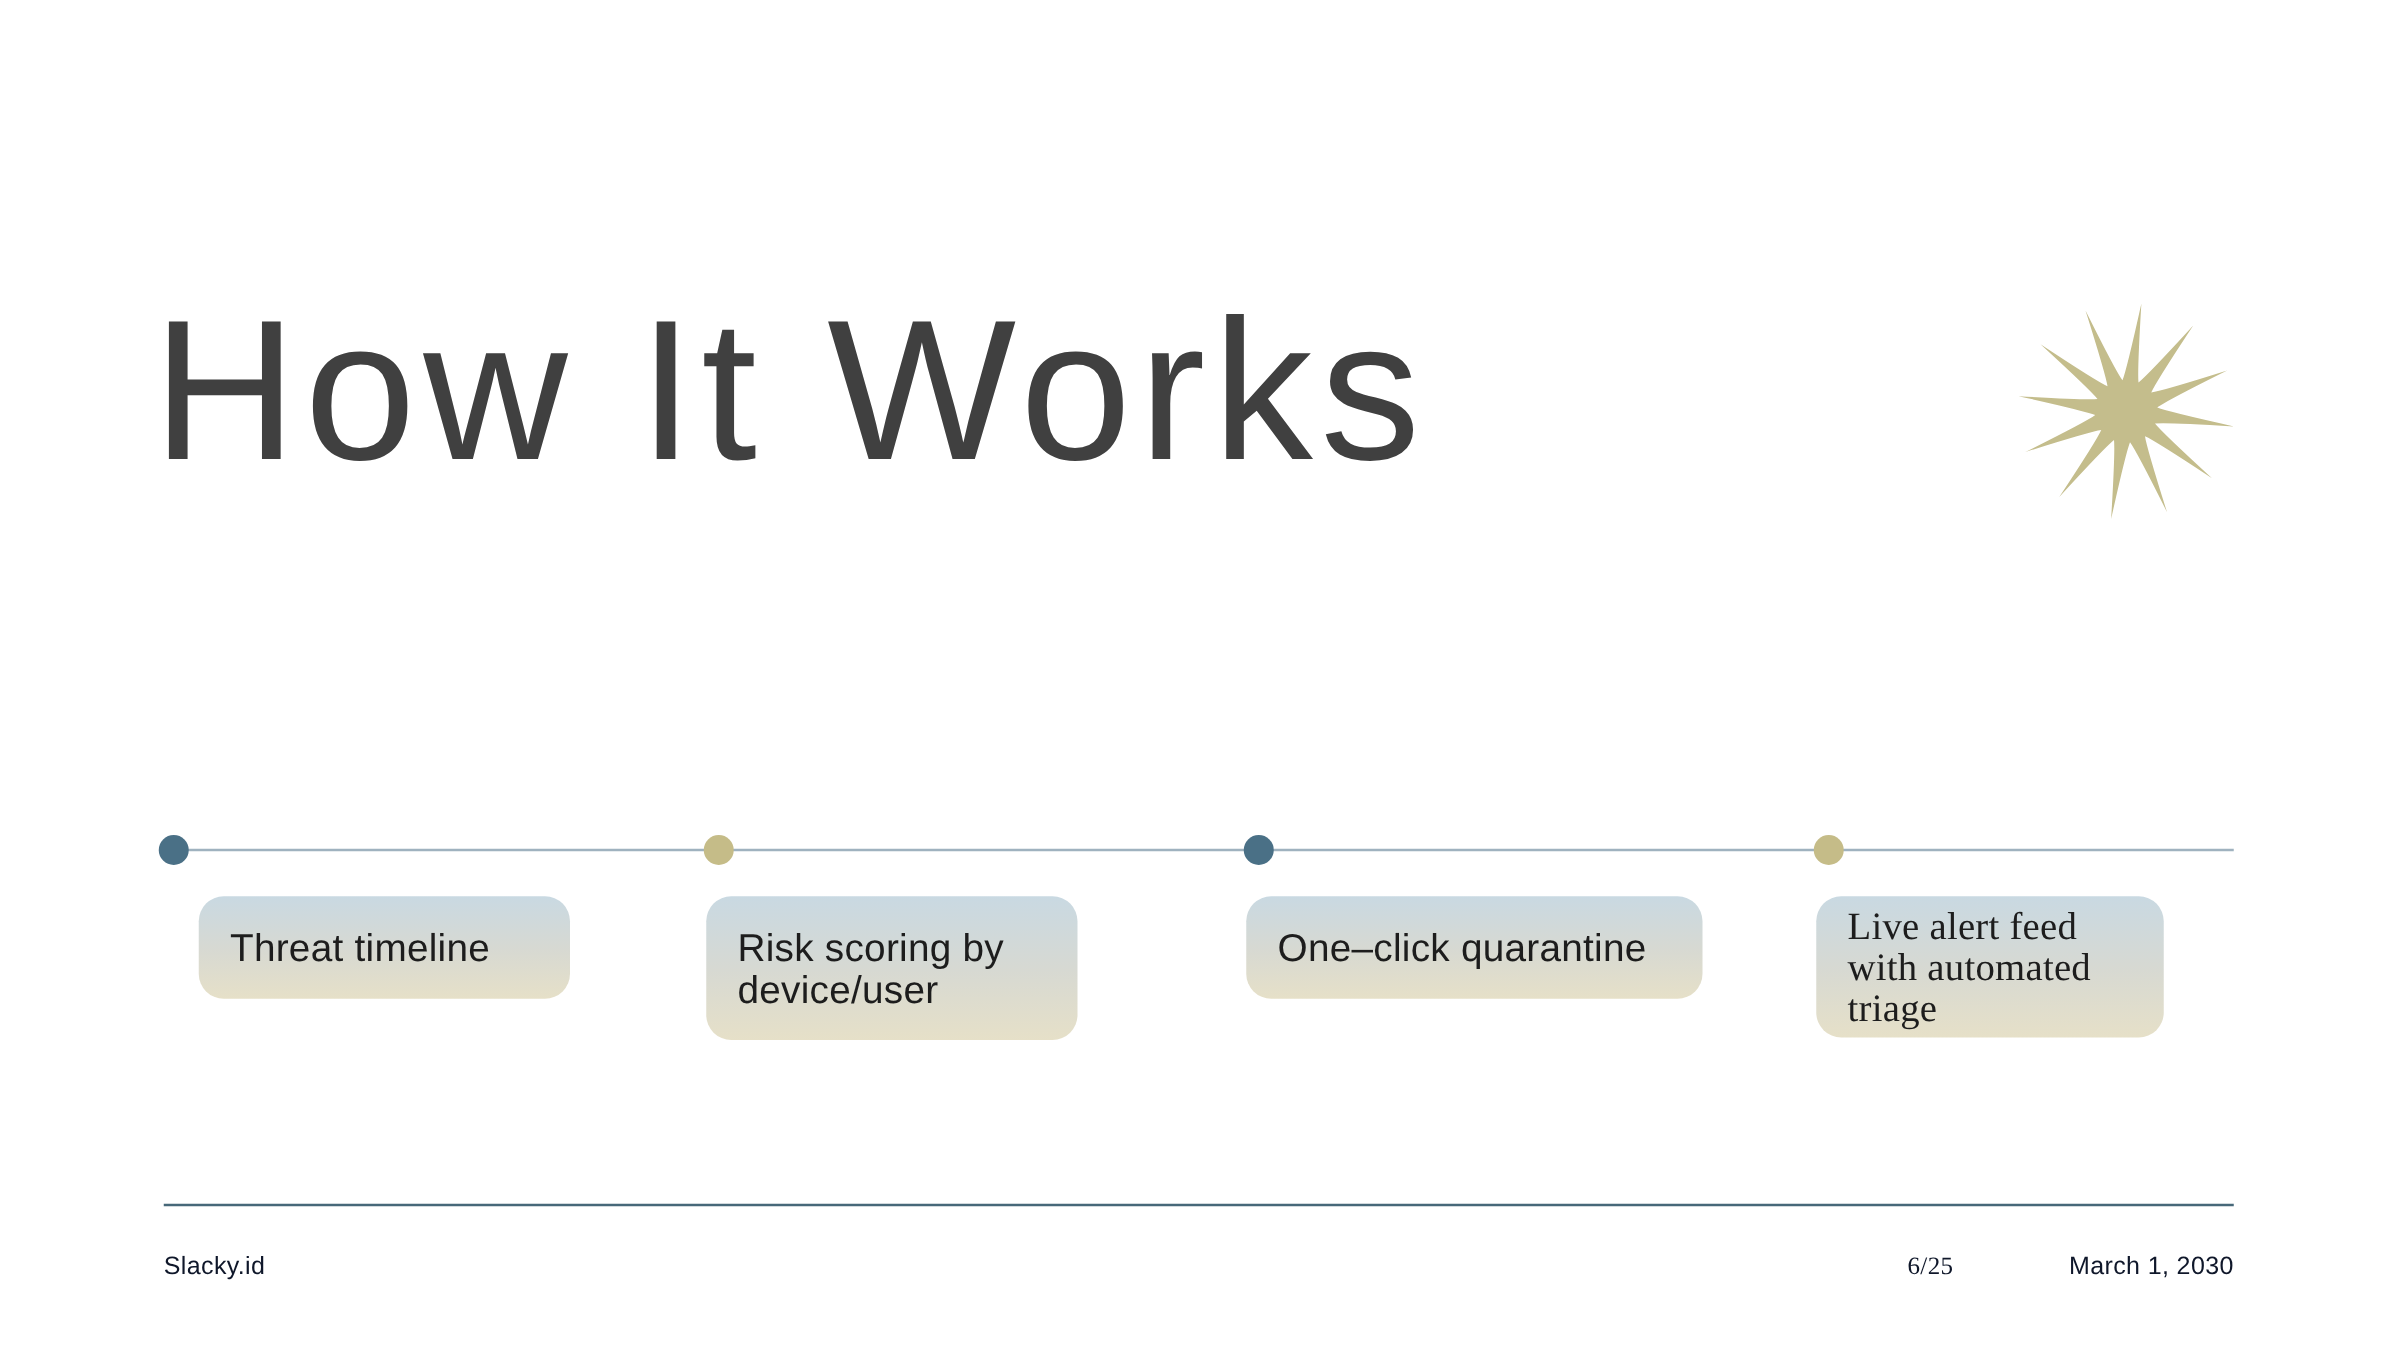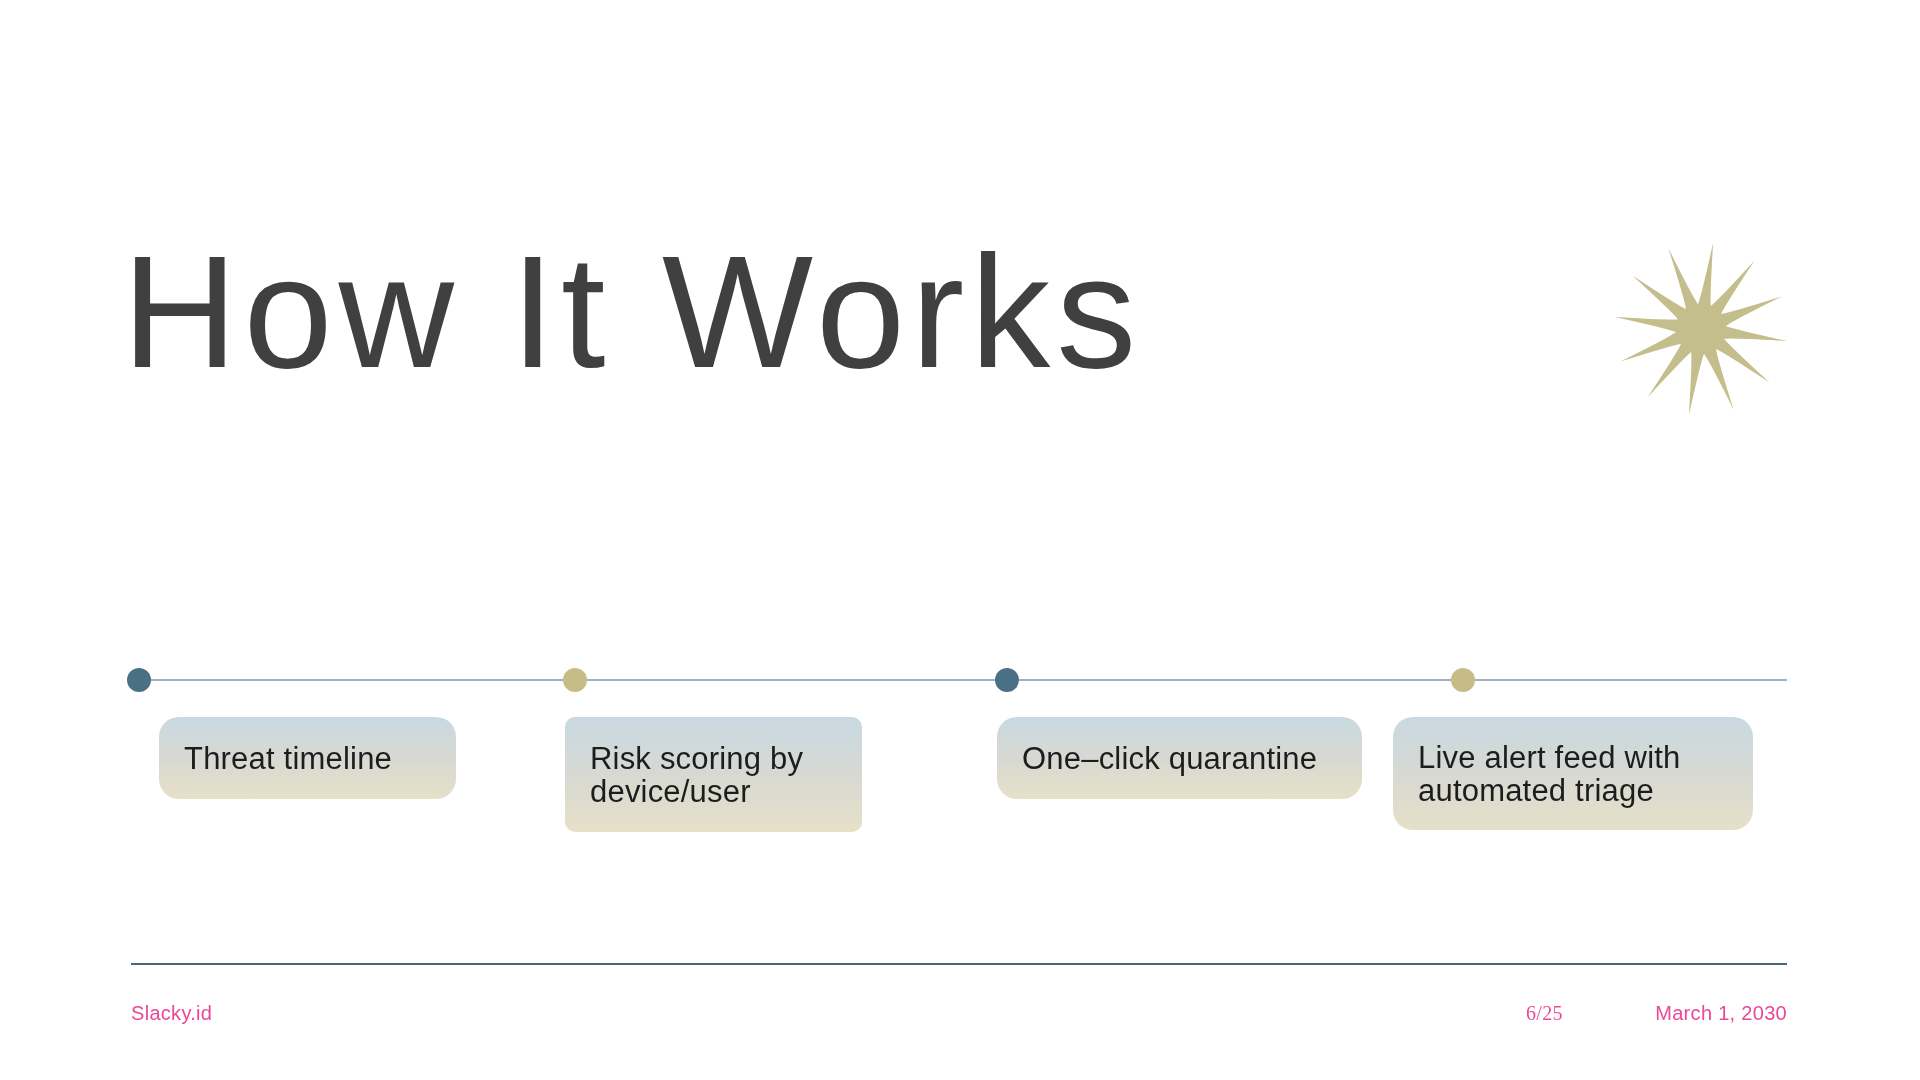--- a/index.html
+++ b/index.html
@@ -51,35 +51,35 @@
     align-items:center;
     padding:0 25px;
     border-radius:20px;
     background:linear-gradient(180deg, #c9d9e2 0%, #d7d9d2 52%, #e6e0c8 100%);
     font-size:31px;
     line-height:33px;
     letter-spacing:0.2px;
     color:#1d1d1d;
   }
   .box-0 { left:131px;  width:297px; height:82px;margin-left:28px;  }
-  .box-1 { left:565px;  width:297px; height:115px;border-radius:10px; }
+  .box-1 { left:565px;  width:297px; height:115px; }
   .box-2 { left:997px;  width:365px; height:82px;  }
-  .box-3 { left:1393px; width:360px; height:113px; }
+  .box-3 { left:1453px; width:278px; height:113px;font-family:Liberation Serif, serif; }
   .footer-rule {
     position:absolute;
     left:131px; top:963px;
     width:1656px; height:2px;
     background:#476879;
   }
   .footer-text {
     position:absolute;
     top:1002px;
     font-size:20px;
     letter-spacing:0.3px;
-    color:#ec4899;
+    color:#0f172a;
     white-space:nowrap;
   }
   .footer-brand { left:131px; }
   .footer-page  { left:1526px;font-family:Liberation Serif, serif; }
   .footer-date  { right:133px; }
 </style>
 </head>
 <body>
 
 <div class="slide">

